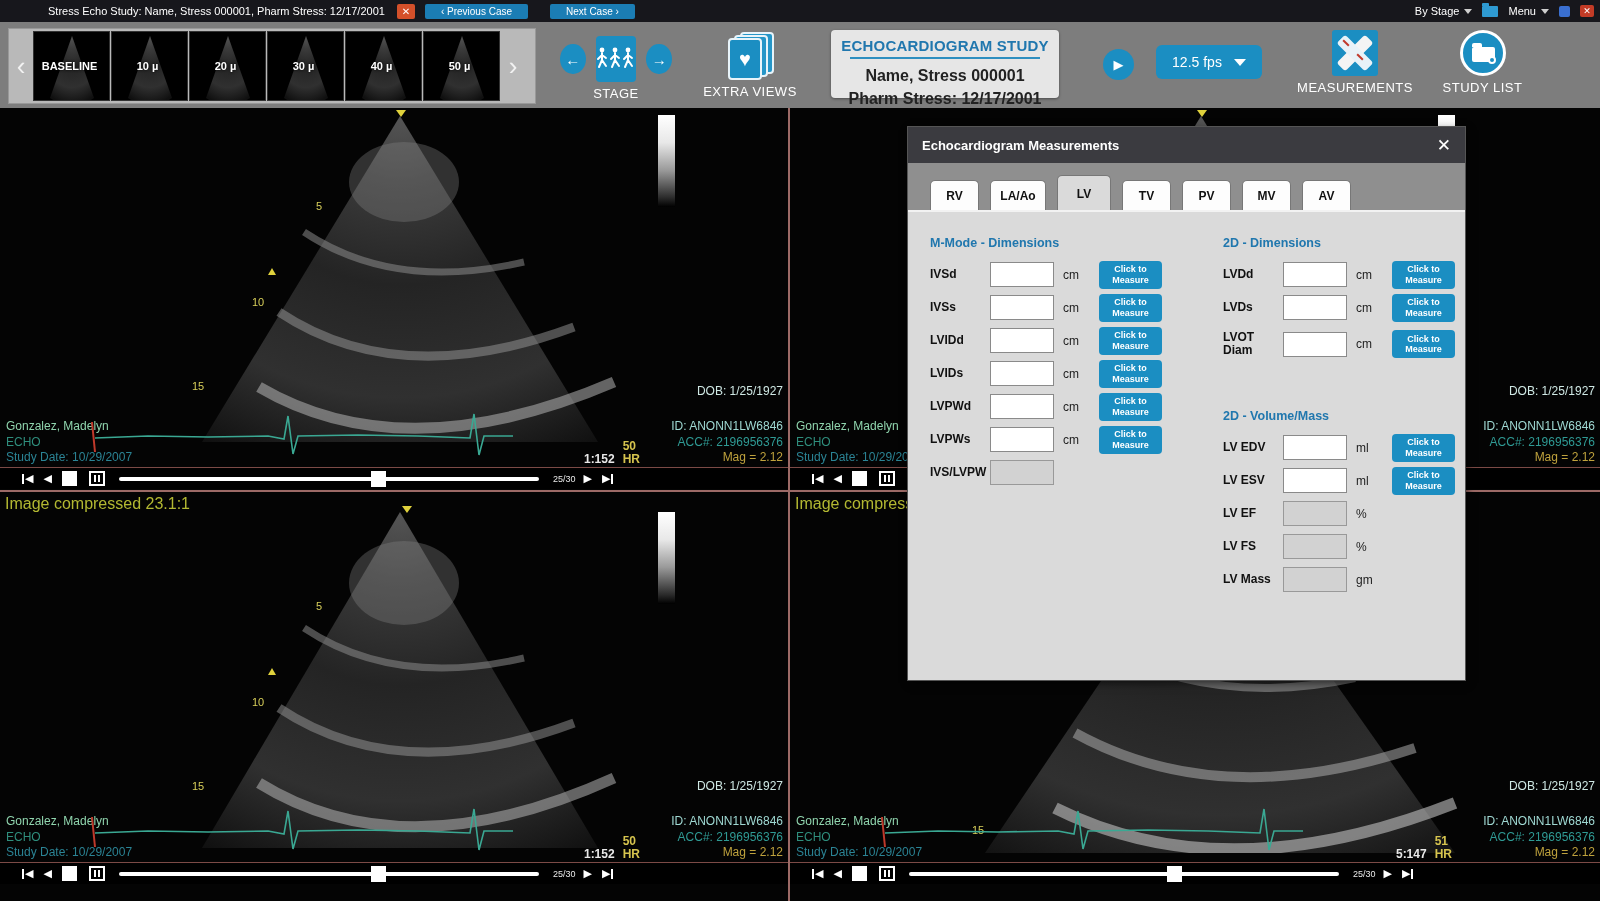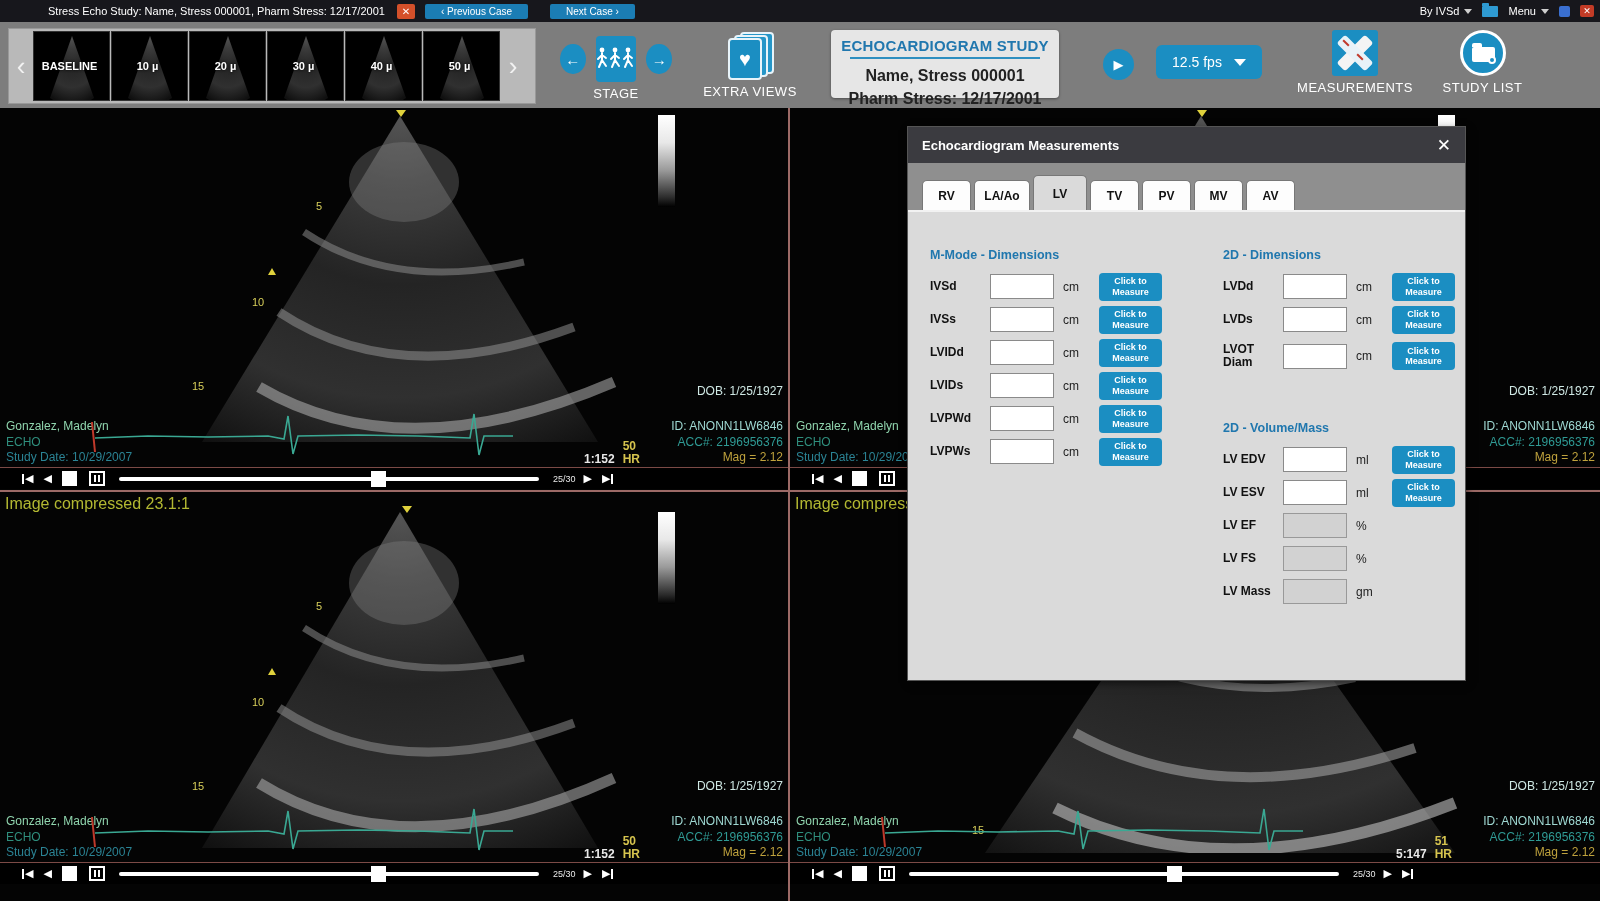--- a/index.html
+++ b/index.html
@@ -129,28 +129,28 @@
 
   
   .dialog { position:absolute; left:908px; top:127px; width:557px; height:553px;
     box-shadow:0 0 0 1px #555, 2px 3px 8px rgba(0,0,0,.6); }
   .dlg-header { height:36px; background:#3b3b40; color:#fff; display:flex; align-items:center;
     padding:0 14px; font-size:13px; font-weight:bold; }
   .dlg-close { margin-left:auto; font-size:17px; font-weight:normal; color:#fff; }
   .dlg-tabstrip { height:47px; background:#8f8f8f; display:flex; align-items:flex-end; padding-left:14px; }
   .tab { background:#fdfdfd; color:#111; font-size:12px; font-weight:bold; text-align:center;
     border-radius:5px 5px 0 0; border:1px solid #777; border-bottom:none; padding:8px 0 7px;
-    width:49px; margin-right:3px; position:relative; }
+    width:49px; margin-right:3px; position:relative;margin-left:8px; }
   .tab.wide { width:56px; }
   .tab.active { background:#dadada; padding:11px 0 9px; width:54px; z-index:3; }
   .dlg-body { height:470px; background:#dadada; border-top:2px solid #f2f2f2; position:relative; }
   .col { position:absolute; top:0; }
   .col-l { left:22px; width:262px; }
   .col-r { left:315px; width:232px; }
-  .sec-head { color:#2077ae; font-weight:bold; font-size:12.5px; height:22px; margin-top:36px; }
+  .sec-head { color:#2077ae; font-weight:bold; font-size:12.5px; height:22px; margin-top:24px; }
   .mrow { display:flex; align-items:center; height:33px; }
   .mlabel { width:60px; font-weight:bold; font-size:12px; color:#111; line-height:1.1; }
   .minput { width:64px; height:25px; background:#fff; border:1px solid #8a8a8a; font-size:12px; padding:0 4px; }
   .minput:disabled { background:#d2d2d2; border:1px solid #999; }
   .munit { width:32px; font-size:12px; color:#222; margin-left:9px; }
   .mbtn { width:63px; height:28px; background:#1b8ec2; border:none; border-radius:4px; color:#fff;
     font-weight:bold; font-size:9px; line-height:1.15; margin-left:4px;
     font-family:"Liberation Sans", sans-serif; }
   .mbtn.hidden { visibility:hidden; }
   .spacer45 { height:45px; }
@@ -170,21 +170,21 @@
   </defs>
 </svg>
 
 <div class="titlebar">
   <span class="tb-title">Stress Echo Study: Name, Stress 000001, Pharm Stress: 12/17/2001</span>
   <span class="tb-close">✕</span>
   <span class="tb-btn">‹  Previous Case</span>
   <span class="tb-btn">Next Case  ›</span>
   <span class="tb-right">
     <span class="tb-drop">
-      <span>By IVSd</span>
+      <span>By Stage</span>
       <span class="caret-down"></span>
     </span>
     <span class="folder-ico"></span>
     <span class="tb-drop">
       <span>Menu</span>
       <span class="caret-down"></span>
     </span>
     <span class="mini-blue"></span>
     <span class="mini-close">✕</span>
   </span>
@@ -563,20 +563,26 @@
         <input class="minput" value="" style="">
         <span class="munit">cm</span>
         <button class="mbtn measure">Click to<br>Measure</button>
       </div>
       <div class="mrow">
         <span class="mlabel">LVPWs</span>
         <input class="minput" value="" style="">
         <span class="munit">cm</span>
         <button class="mbtn measure">Click to<br>Measure</button>
       </div>
+      <div class="mrow">
+        <span class="mlabel">IVS/LVPW</span>
+        <input class="minput" disabled="" value="" style="">
+        <span class="munit"></span>
+        <button class="mbtn hidden"></button>
+      </div>
     </div>
 
     <div class="col col-r">
       <div class="sec-head">2D - Dimensions</div>
 
       <div class="mrow">
         <span class="mlabel">LVDd</span>
         <input class="minput" value="" style="">
         <span class="munit">cm</span>
         <button class="mbtn measure">Click to<br>Measure</button>

